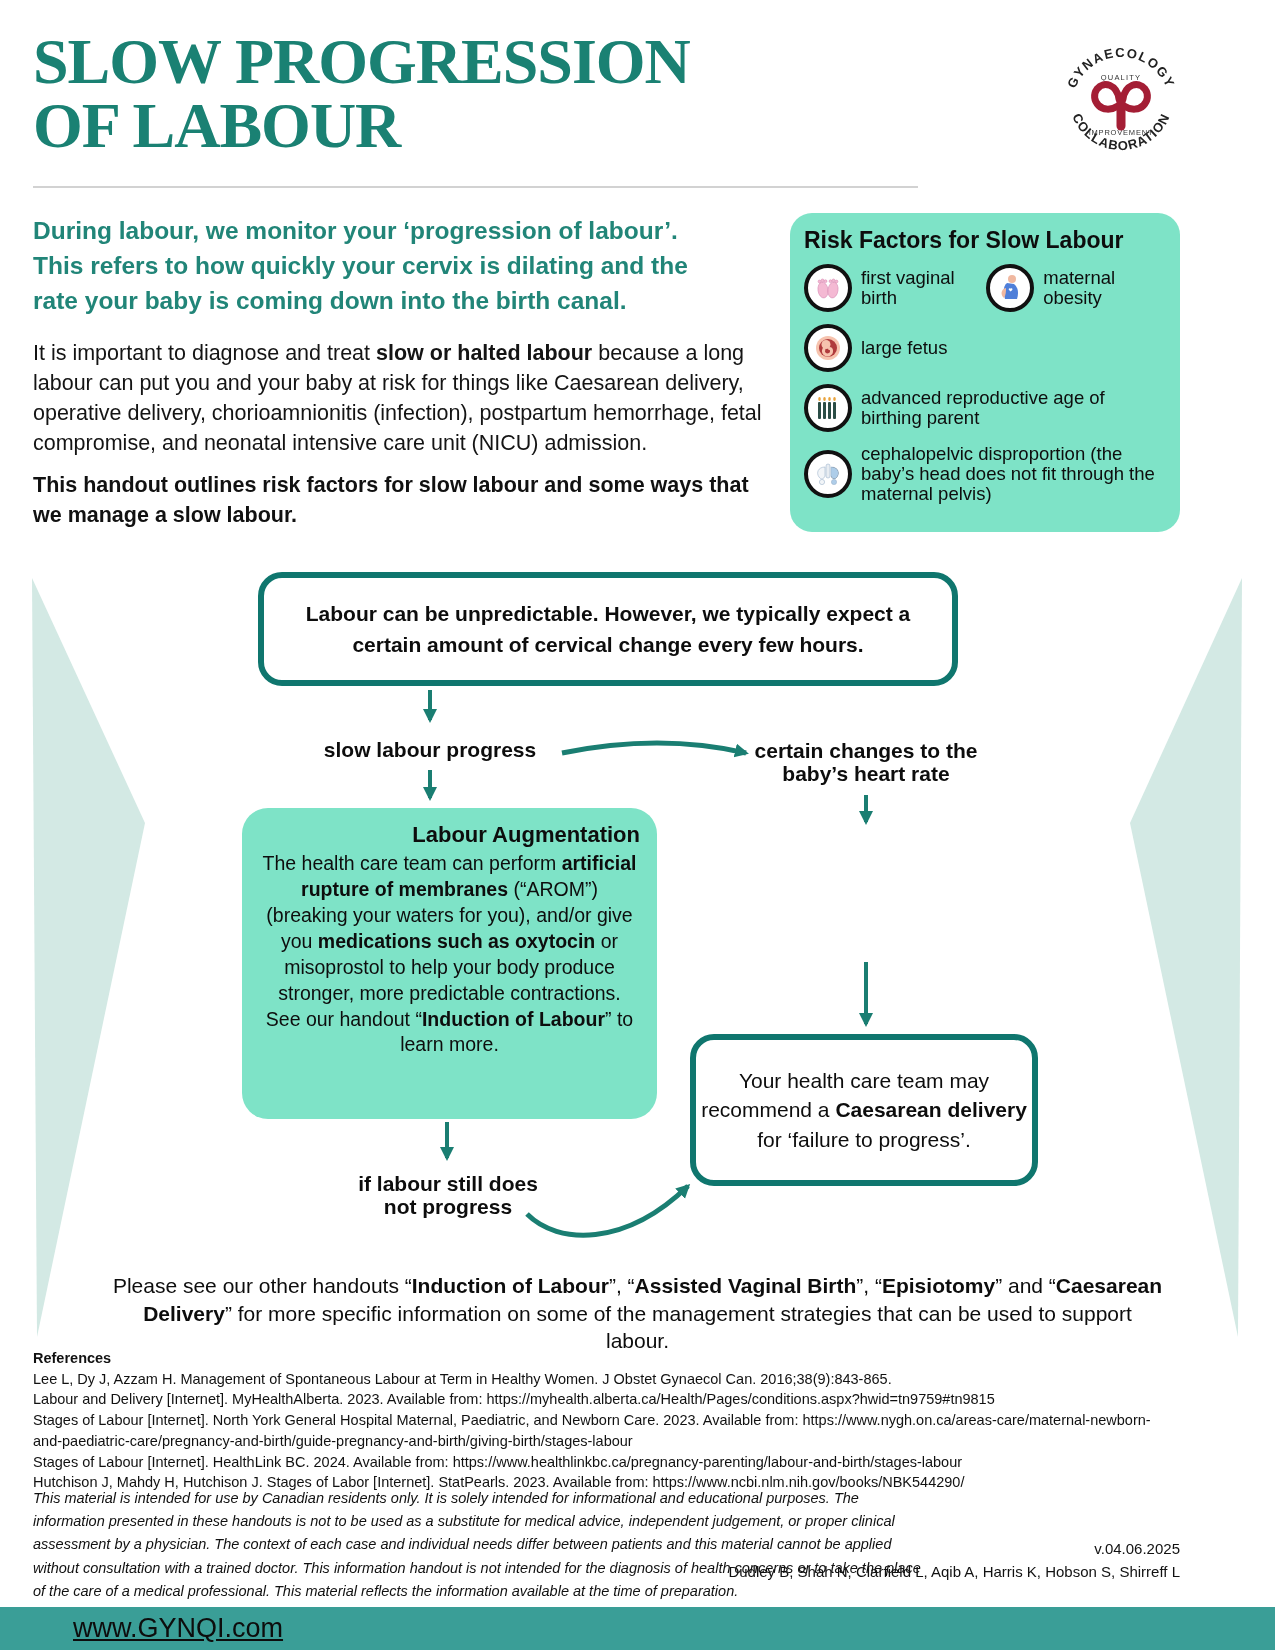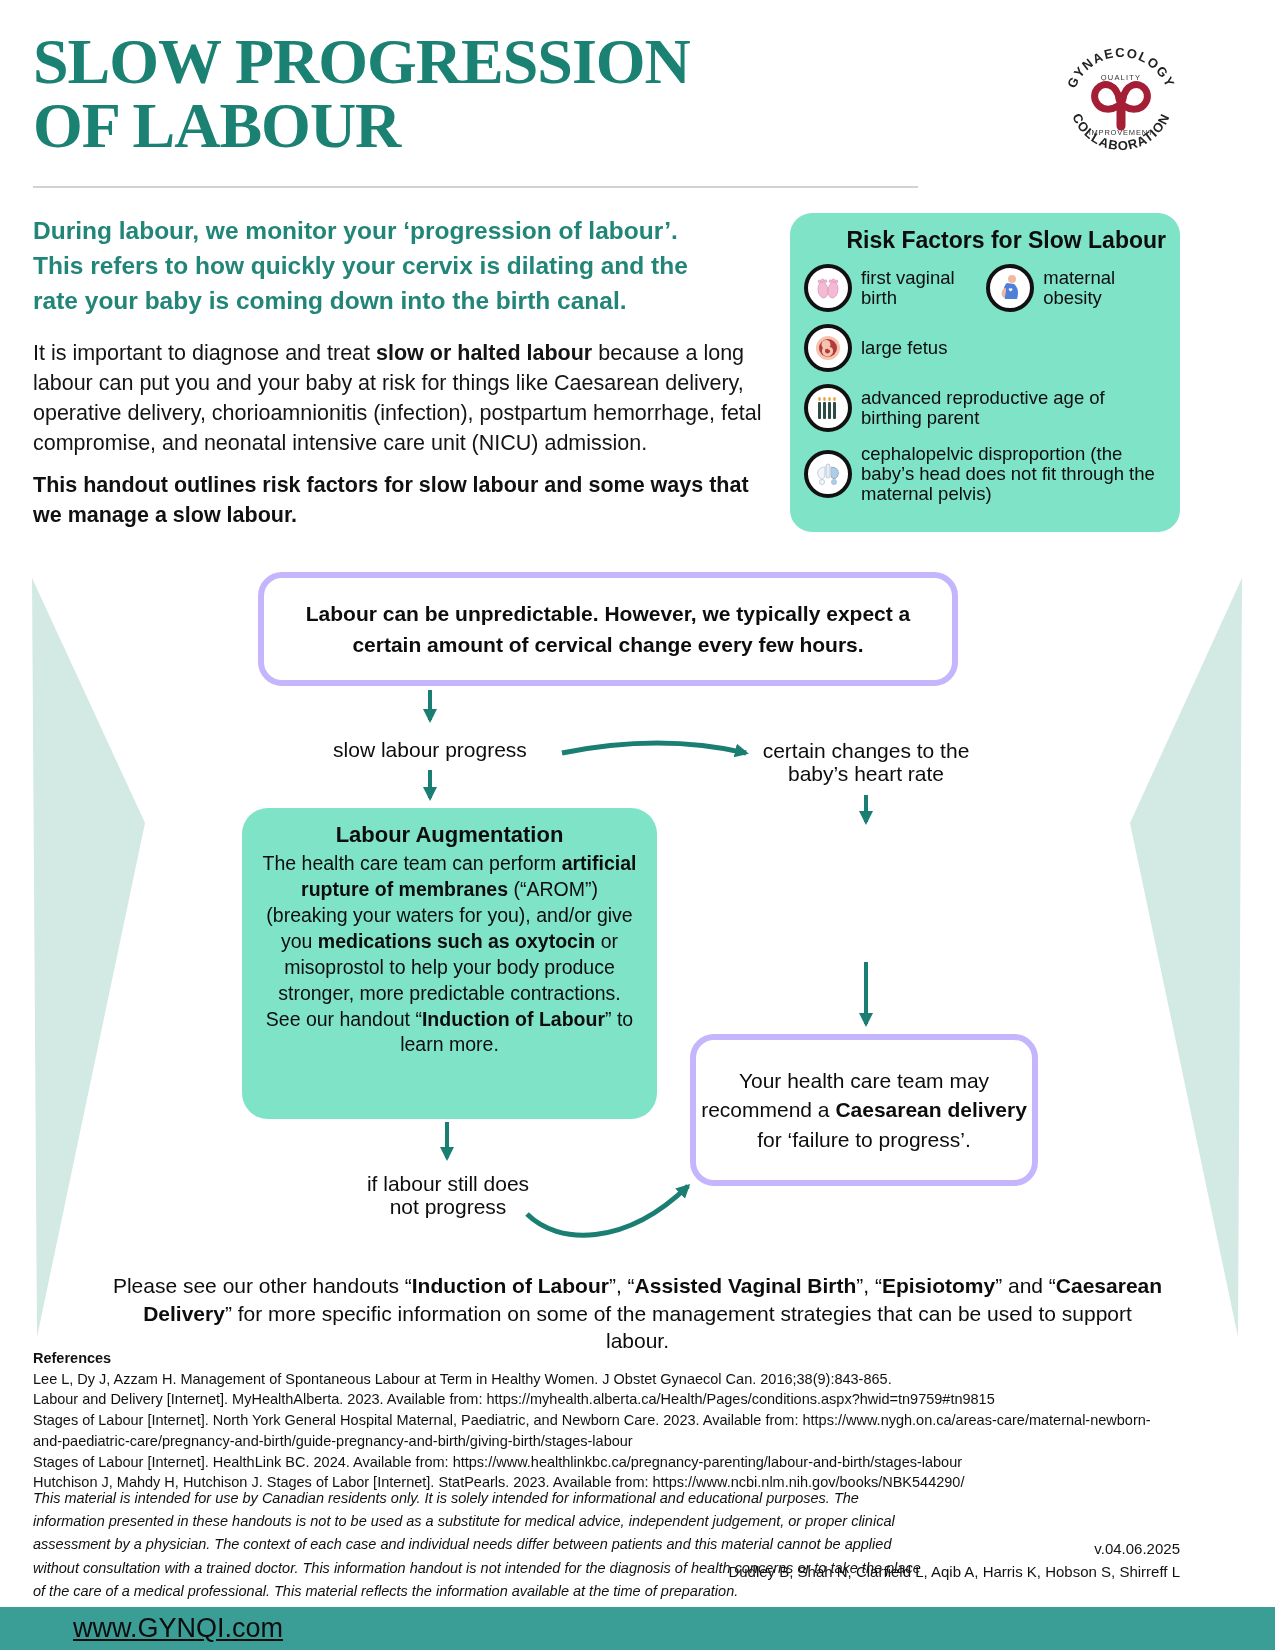--- a/index.html
+++ b/index.html
@@ -23,44 +23,44 @@
   
   #intro-teal{left:33px;top:214px;width:700px;font-size:24.5px;font-weight:700;color:#218578;line-height:1.42;}
   #importance{left:33px;top:338px;width:750px;font-size:21.5px;line-height:1.4;color:#141414;}
   #handout-outline{left:33px;top:470px;width:740px;font-size:21.5px;font-weight:700;line-height:1.4;color:#111;}
 
   
   #risk-box{
     left:790px;top:213px;width:390px;height:319px;background:#7ee3c7;border-radius:22px;
     padding:14px 14px 10px 14px;box-sizing:border-box;
   }
-  #risk-title{font-size:23px;font-weight:700;text-align:right;color:#0d0d0d;margin-bottom:10px;}
+  #risk-title{font-size:23px;font-weight:700;text-align:left;color:#0d0d0d;margin-bottom:10px;}
   .risk-grid{display:grid;grid-template-columns:1fr 1.02fr;row-gap:12px;column-gap:6px;}
   .risk-item{display:flex;align-items:center;gap:9px;}
   .risk-item.full{grid-column:1 / -1;}
   .risk-icon{
     flex:0 0 48px;width:48px;height:48px;border-radius:50%;background:#ffffff;
     border:4px solid #111;box-sizing:border-box;display:flex;align-items:center;justify-content:center;
   }
   .risk-label{font-size:18.5px;line-height:1.08;color:#0d0d0d;}
 
   
   .teal-outline-box{
-    background:#ffffff;border:6px solid #c4b5fd;border-radius:24px;box-sizing:border-box;
+    background:#ffffff;border:6px solid #0f766e;border-radius:24px;box-sizing:border-box;
     display:flex;align-items:center;justify-content:center;text-align:center;
   }
   .mint-box{background:#7ee3c7;border-radius:26px;box-sizing:border-box;text-align:center;}
   #top-box{left:258px;top:572px;width:700px;height:114px;padding:6px 18px;}
   #top-box .t{font-size:21px;font-weight:700;line-height:1.5;color:#0d0d0d;}
-  .flow-label{font-size:21px;font-weight:400;text-align:center;color:#0d0d0d;line-height:1.1;}
+  .flow-label{font-size:21px;font-weight:700;text-align:center;color:#0d0d0d;line-height:1.1;}
   #label-slow{left:315px;top:738px;width:230px;}
   #label-heart{left:750px;top:739px;width:232px;}
   #label-ifnot{left:352px;top:1172px;width:192px;}
   #aug-box{left:242px;top:808px;width:415px;height:311px;padding:14px 17px;}
-  #aug-heading{font-size:22px;font-weight:700;margin-bottom:3px;color:#0d0d0d;}
+  #aug-heading{font-size:22px;font-weight:700;margin-bottom:3px;color:#0d0d0d;text-align:right;}
   #aug-body{font-size:19.5px;line-height:1.33;color:#0d0d0d;white-space:pre-line;}
   #cannot-box{left:712px;top:832px;width:322px;height:127px;padding:14px 12px;display:flex;align-items:center;justify-content:center;}
   #cannot-box .t{font-size:20px;line-height:1.38;color:#0d0d0d;}
   #caesar-box{left:690px;top:1034px;width:348px;height:152px;padding:6px 4px;}
   #caesar-box .t{font-size:21px;line-height:1.4;color:#0d0d0d;}
 
   
   #other-handouts{left:110px;top:1272px;width:1055px;font-size:21px;line-height:1.32;text-align:center;color:#0d0d0d;}
 
   

